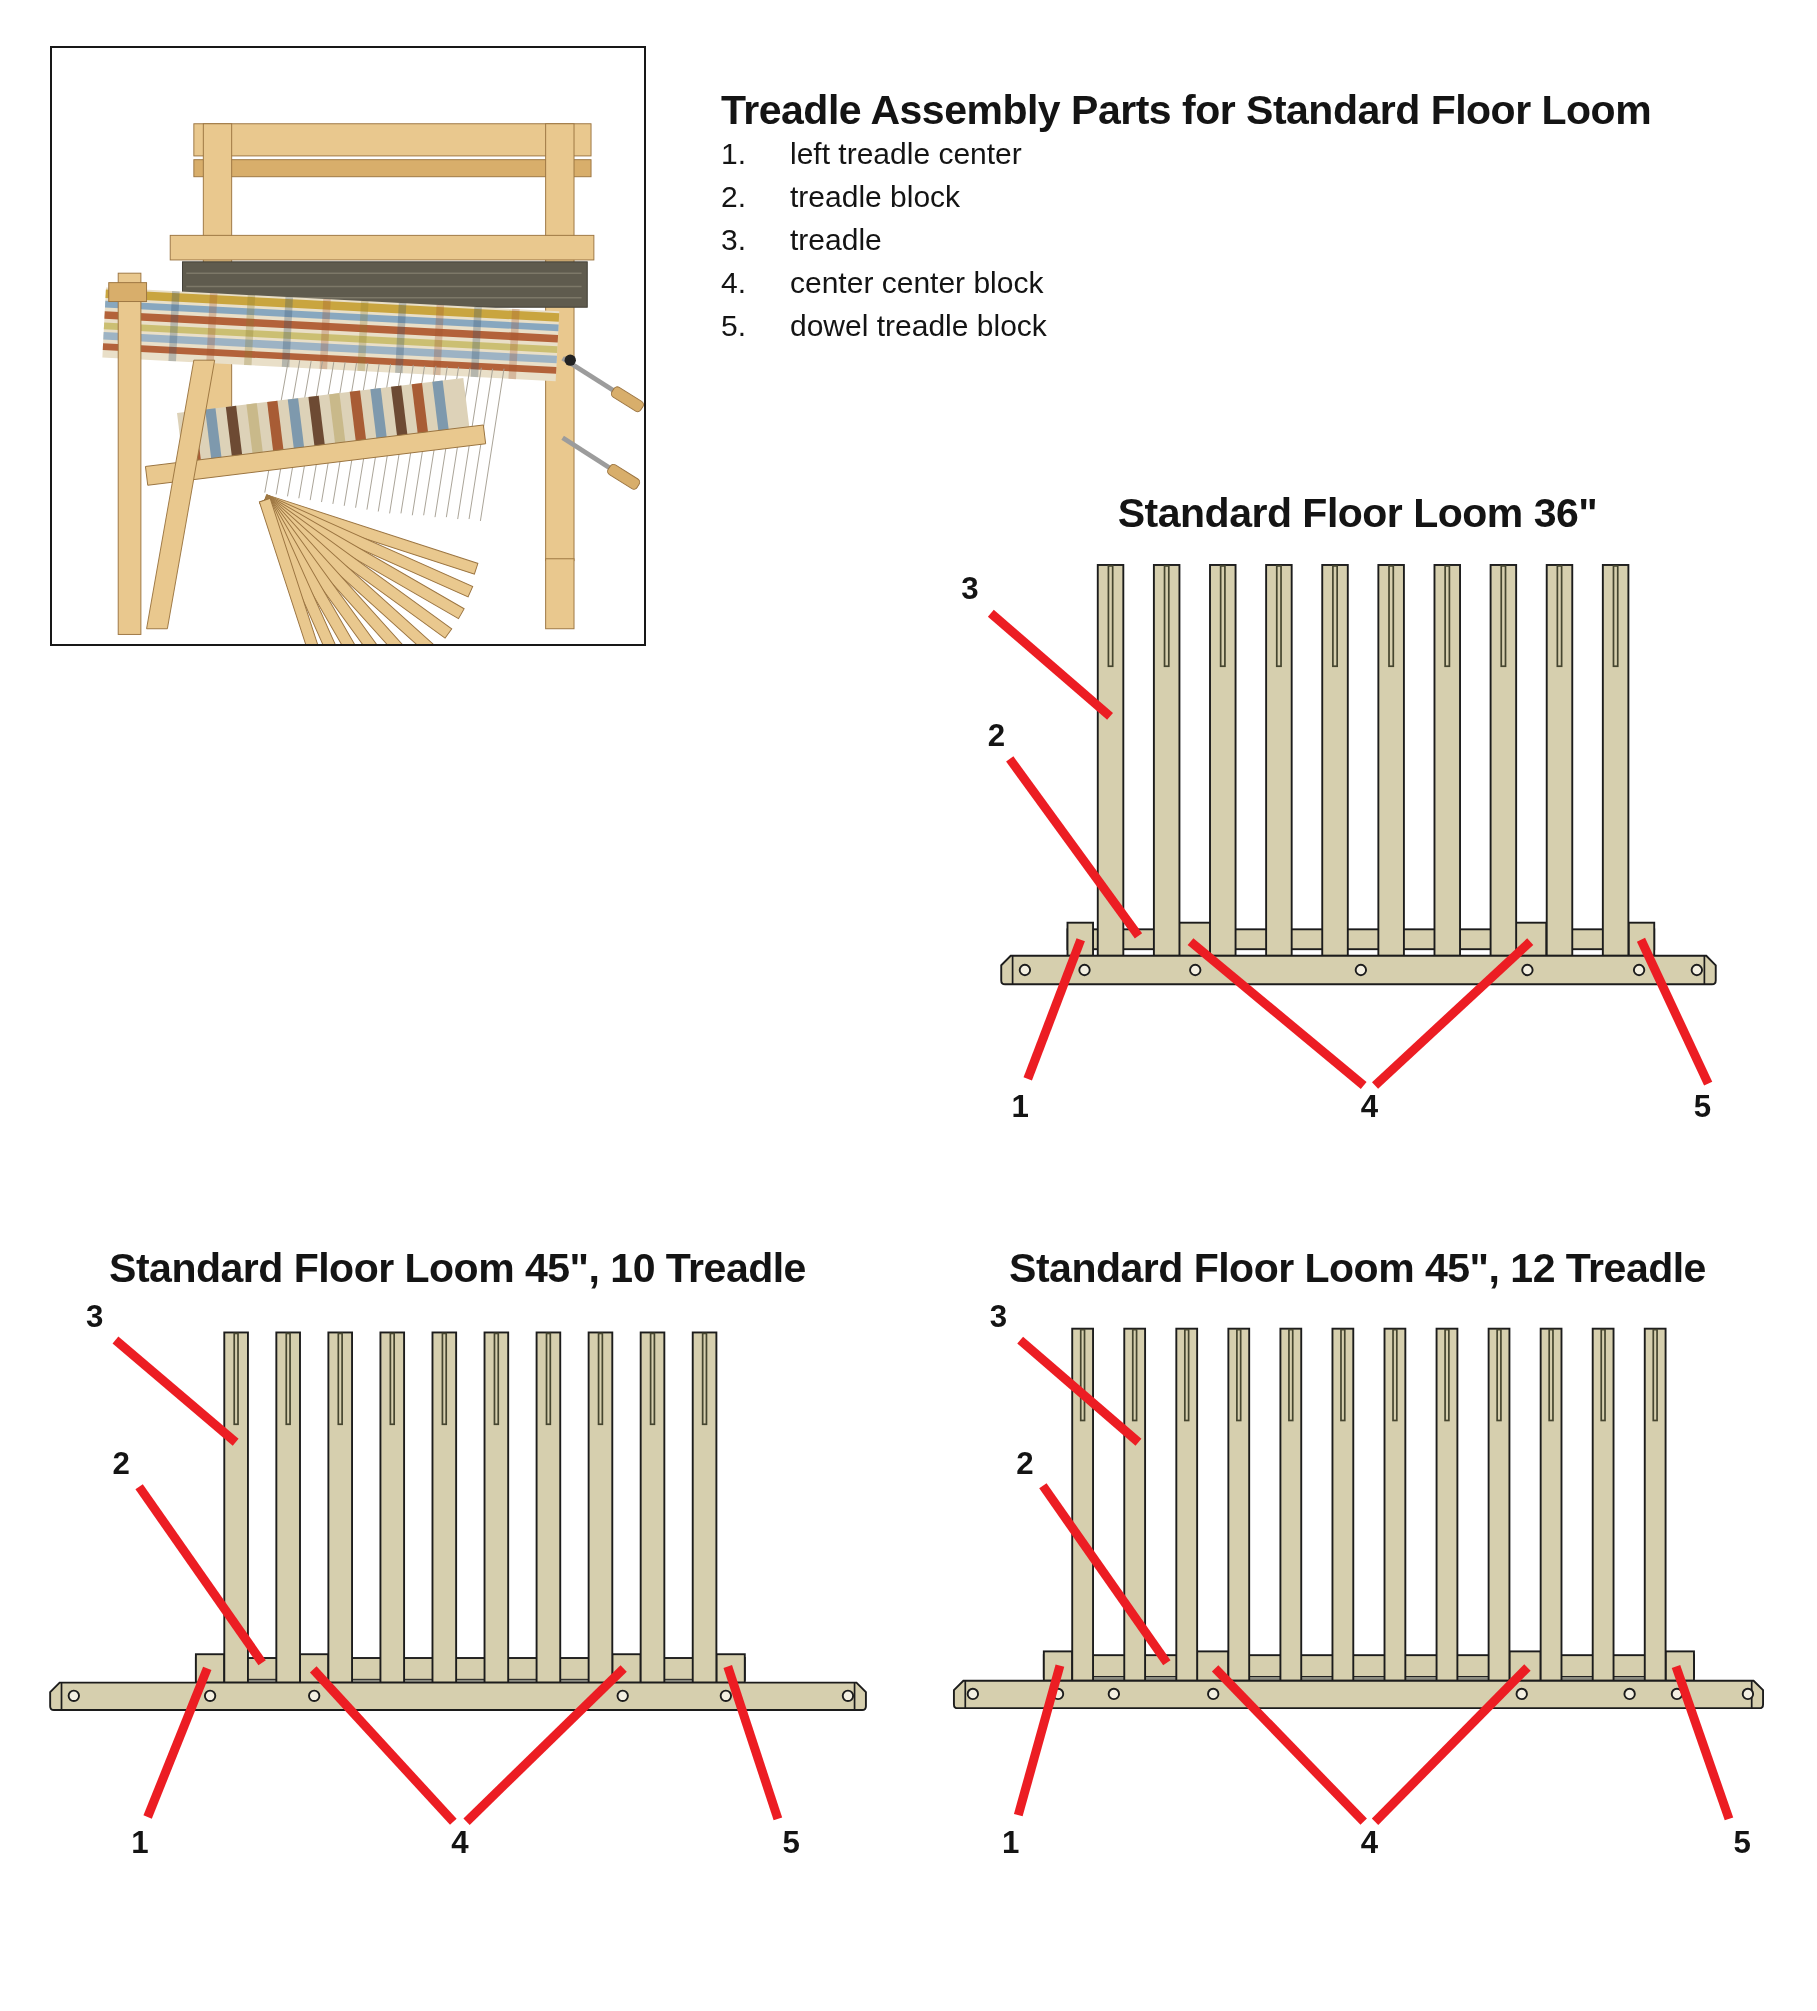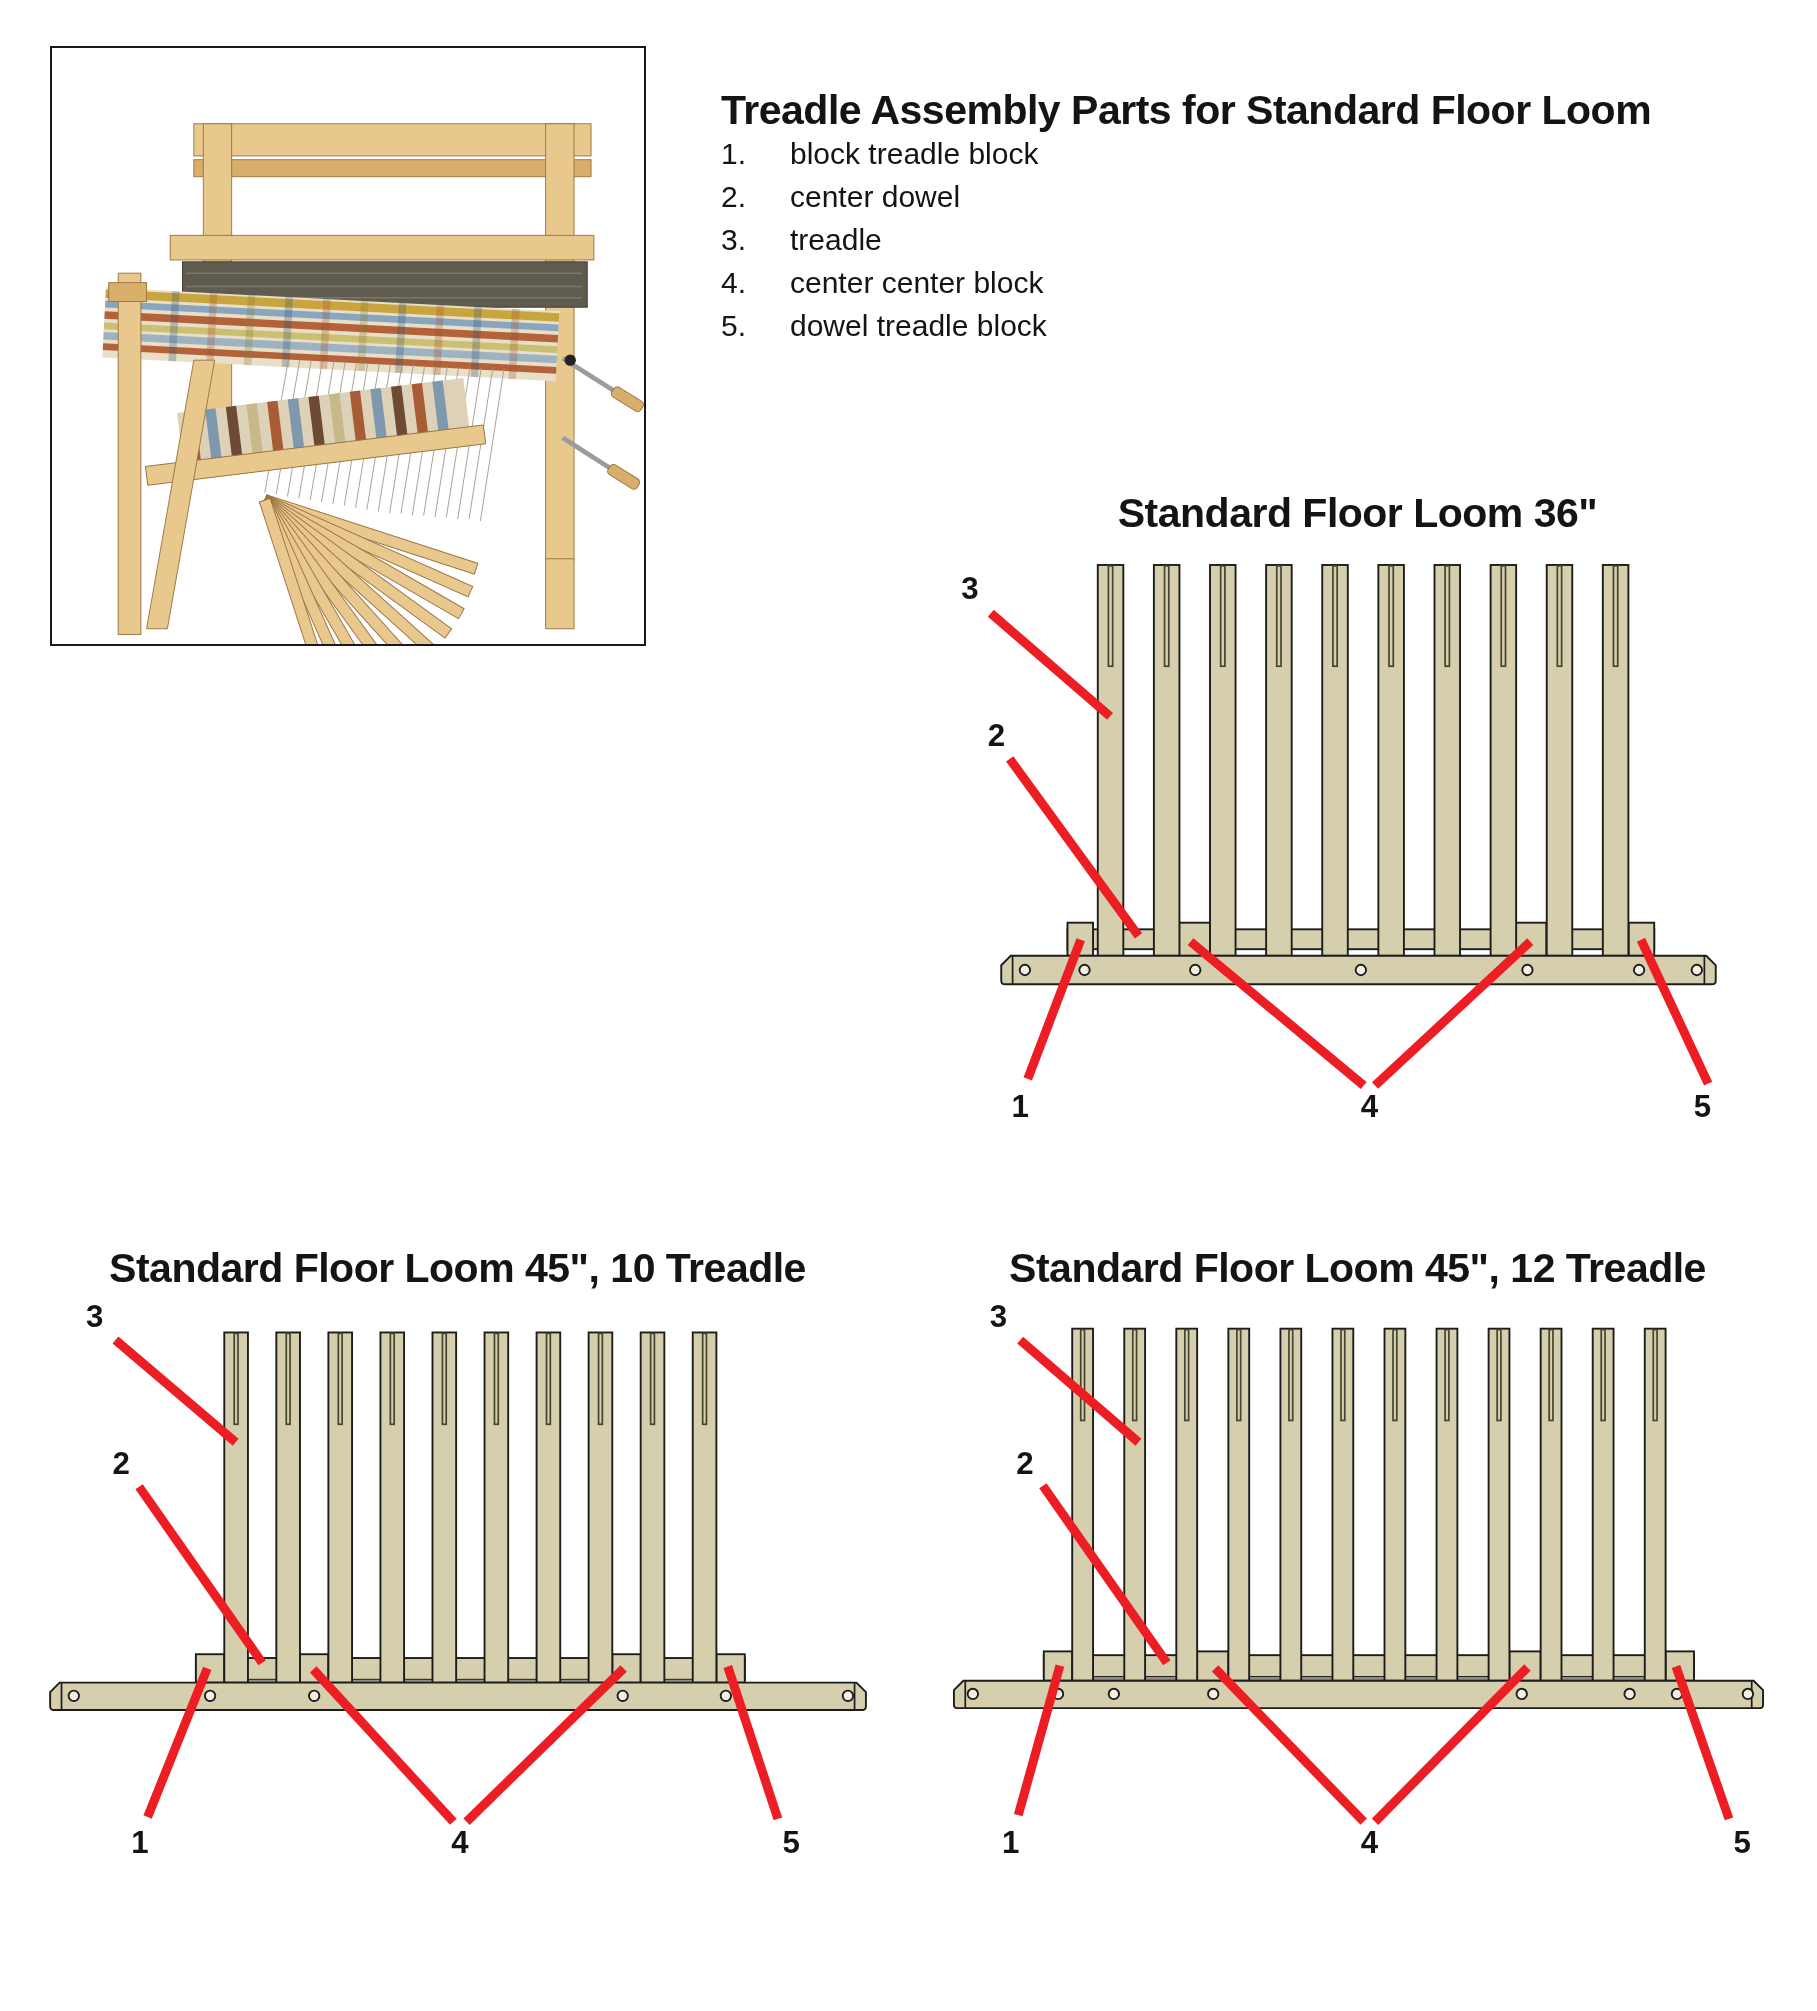--- a/index.html
+++ b/index.html
@@ -312,25 +312,25 @@
       <circle cx="548" cy="330" r="6" fill="#222"></circle>
     </g>
     <rect class="wood" x="522" y="540" width="30" height="74"></rect>
   </svg>
 </div>
 
 <div class="abs" id="parts-title">Treadle Assembly Parts for Standard Floor Loom</div>
 <div class="abs" id="parts-list">
   <div class="part-row">
     <span class="part-num">1.</span>
-    <span>block treadle block</span>
+    <span>left treadle center</span>
   </div>
   <div class="part-row">
     <span class="part-num">2.</span>
-    <span>center dowel</span>
+    <span>treadle block</span>
   </div>
   <div class="part-row">
     <span class="part-num">3.</span>
     <span>treadle</span>
   </div>
   <div class="part-row">
     <span class="part-num">4.</span>
     <span>center center block</span>
   </div>
   <div class="part-row">

